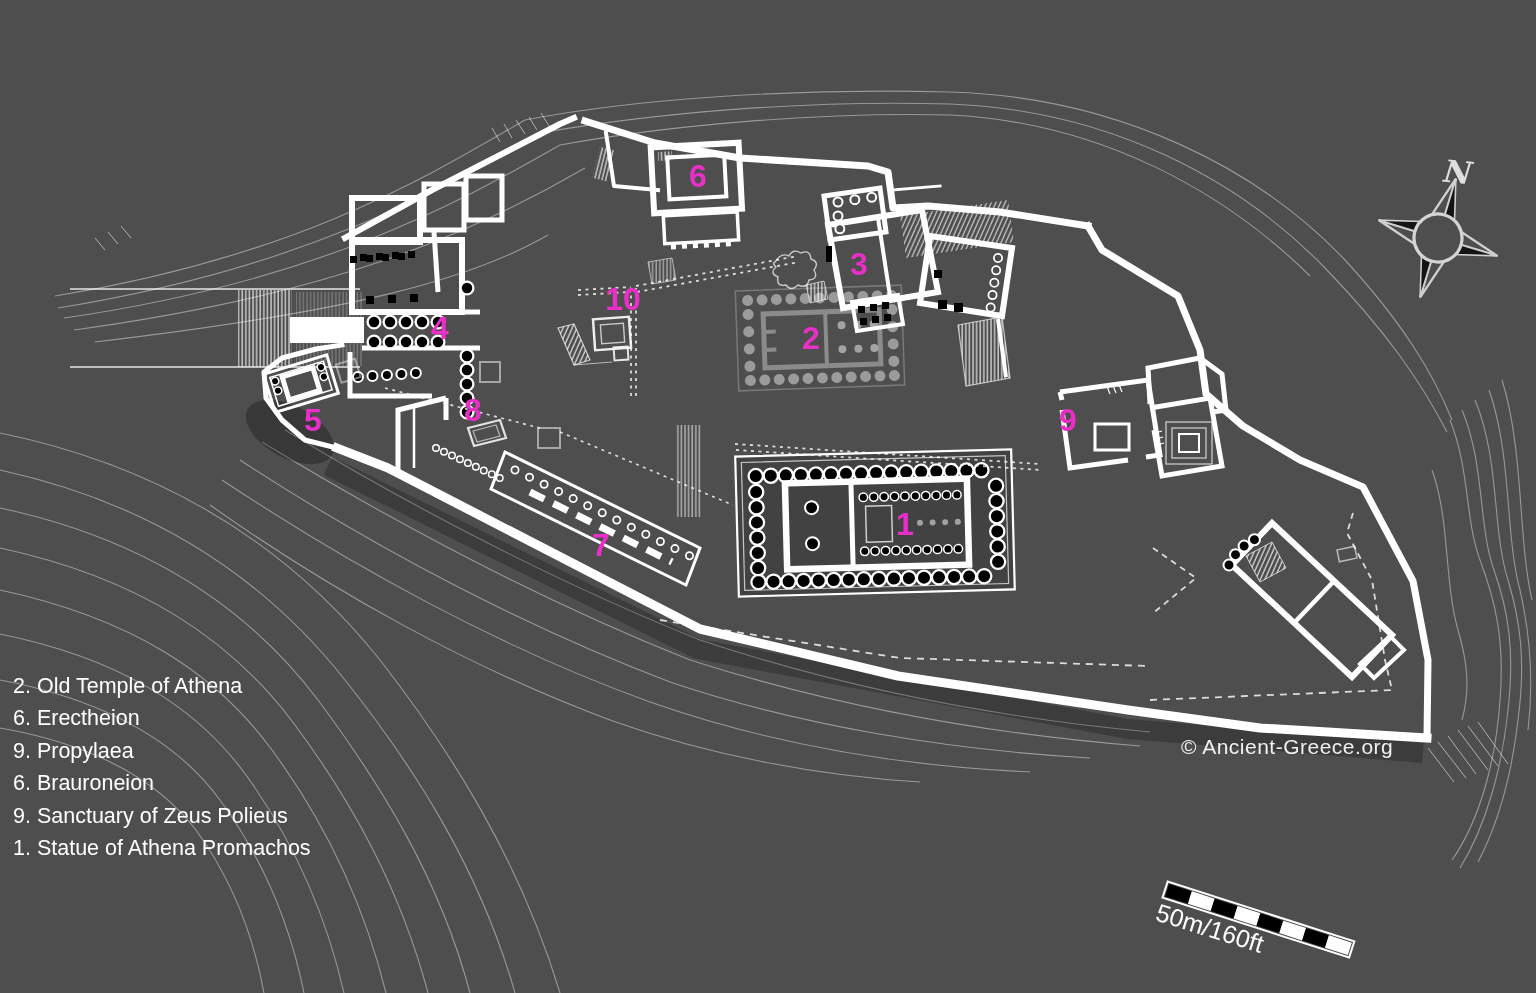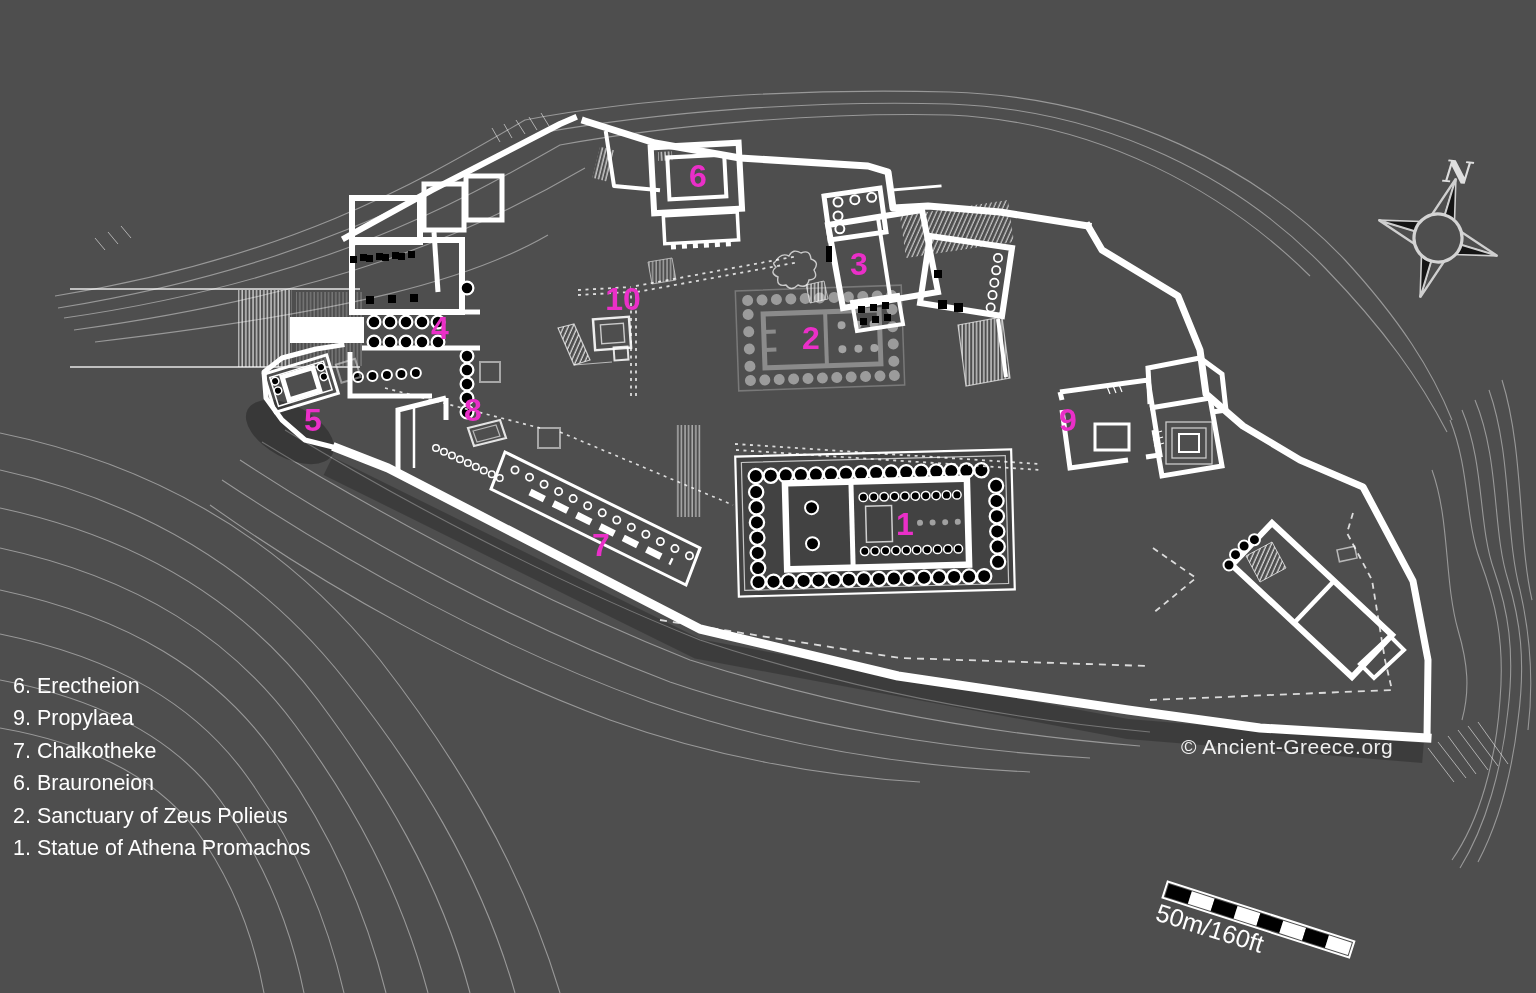--- a/index.html
+++ b/index.html
@@ -301,25 +301,25 @@
     <rect x="48" y="0" width="24" height="13" fill="#000"></rect>
     <rect x="72" y="0" width="24" height="13" fill="#fff"></rect>
     <rect x="96" y="0" width="24" height="13" fill="#000"></rect>
     <rect x="120" y="0" width="24" height="13" fill="#fff"></rect>
     <rect x="144" y="0" width="24" height="13" fill="#000"></rect>
     <rect x="168" y="0" width="24" height="13" fill="#fff"></rect>
   </g>
 </svg>
 
   <div class="legend">
+    <div class="legend-item">2. Old Temple of Athena</div>
     <div class="legend-item">6. Erectheion</div>
     <div class="legend-item">9. Propylaea</div>
-    <div class="legend-item">7. Chalkotheke</div>
     <div class="legend-item">6. Brauroneion</div>
-    <div class="legend-item">2. Sanctuary of Zeus Polieus</div>
+    <div class="legend-item">9. Sanctuary of Zeus Polieus</div>
     <div class="legend-item">1. Statue of Athena Promachos</div>
   </div>
 
   <div id="marker-layer">
       <div class="marker" style="left: 905px; top: 524px;">1</div>
       <div class="marker" style="left: 811px; top: 338px;">2</div>
       <div class="marker" style="left: 859px; top: 264px;">3</div>
       <div class="marker" style="left: 440px; top: 328px;">4</div>
       <div class="marker" style="left: 313px; top: 420px;">5</div>
       <div class="marker" style="left: 698px; top: 176px;">6</div>

